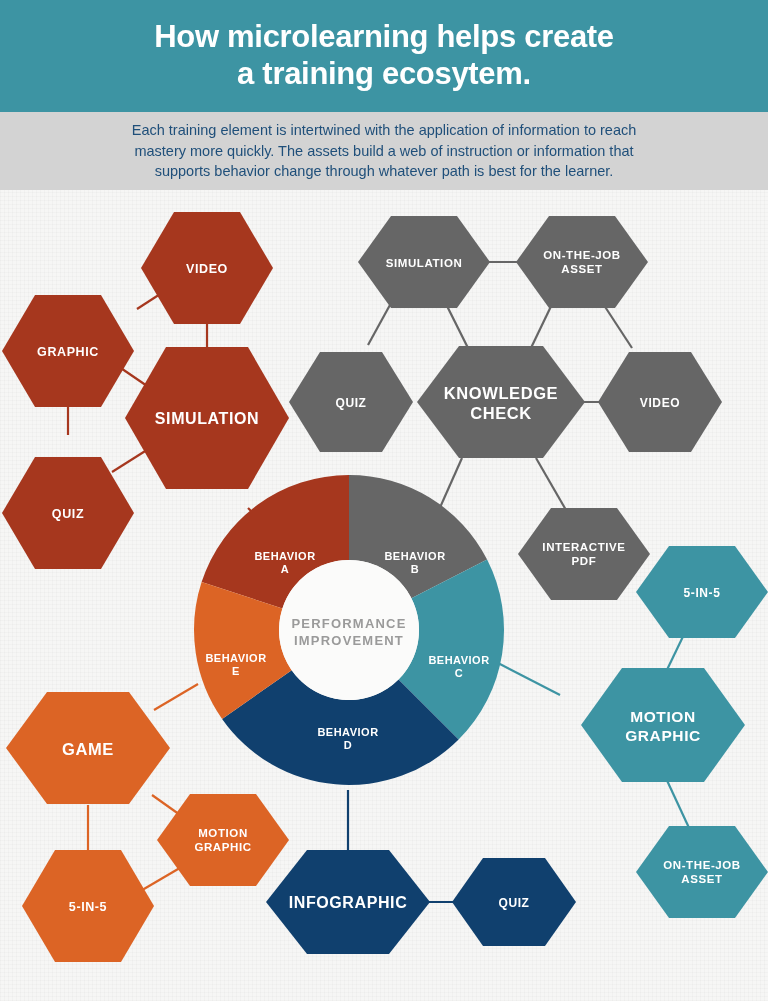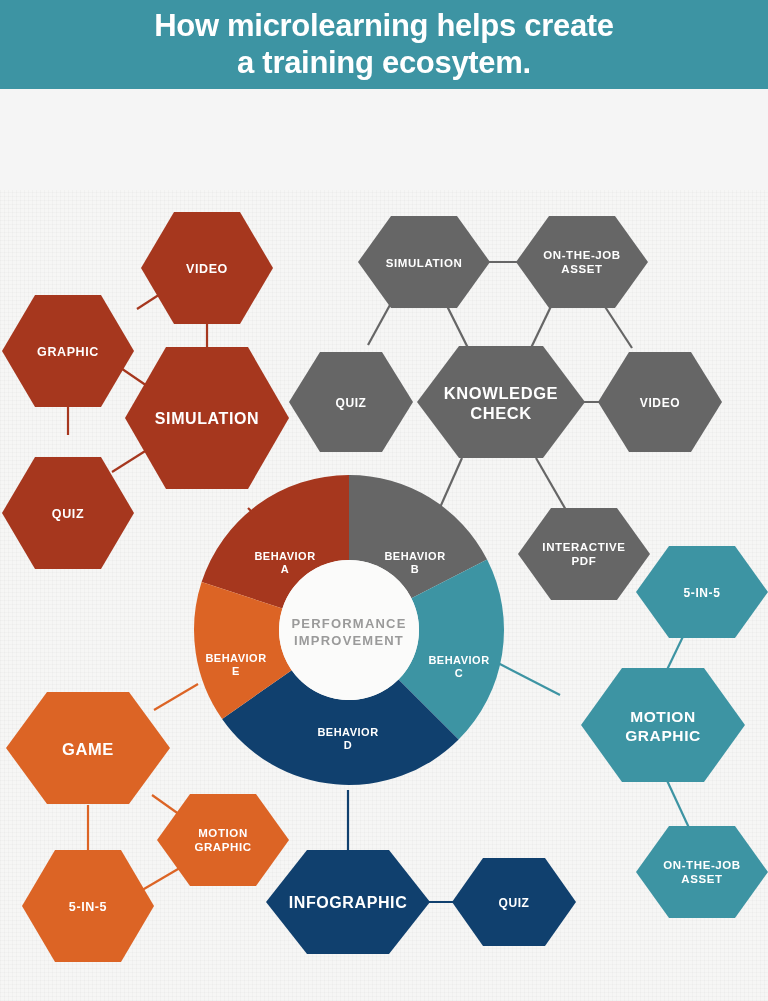--- a/index.html
+++ b/index.html
@@ -7,21 +7,21 @@
   body {
     width:768px; height:1001px;
     font-family:"Liberation Sans", sans-serif;
     overflow:hidden;
     position:relative;
   }
   #page { position:relative; width:768px; height:1001px; background:#f5f5f5; }
 
   
   .header {
-    position:absolute; left:0; top:0; width:768px; height:89px;
+    position:absolute; left:0; top:0; width:768px; height:112px;
     background:#3d94a3;
     display:flex; align-items:center; justify-content:center;
   }
   .header h1 {
     color:#ffffff;
     font-size:31px;
     line-height:1.18;
     font-weight:bold;
     text-align:center;
     letter-spacing:-0.3px;
@@ -79,20 +79,25 @@
 </head>
 <body>
 
 <div id="page">
 
   <div class="header">
     <h1>How microlearning helps create
 a training ecosytem.</h1>
   </div>
 
+  <div class="subhead">
+    <p>Each training element is intertwined with the application of information to reach
+mastery more quickly. The assets build a web of instruction or information that
+supports behavior change through whatever path is best for the learner.</p>
+  </div>
 
   <div class="canvas">
     <svg width="768" height="811" viewBox="0 0 768 811">
 
       <g stroke-width="2.2" fill="none">
 
         <line stroke="#a6371e" x1="171" y1="97" x2="137" y2="119"></line>
         <line stroke="#a6371e" x1="207" y1="113" x2="207" y2="158"></line>
         <line stroke="#a6371e" x1="68" y1="180" x2="68" y2="245"></line>
         <line stroke="#a6371e" x1="112" y1="172" x2="150" y2="198"></line>

